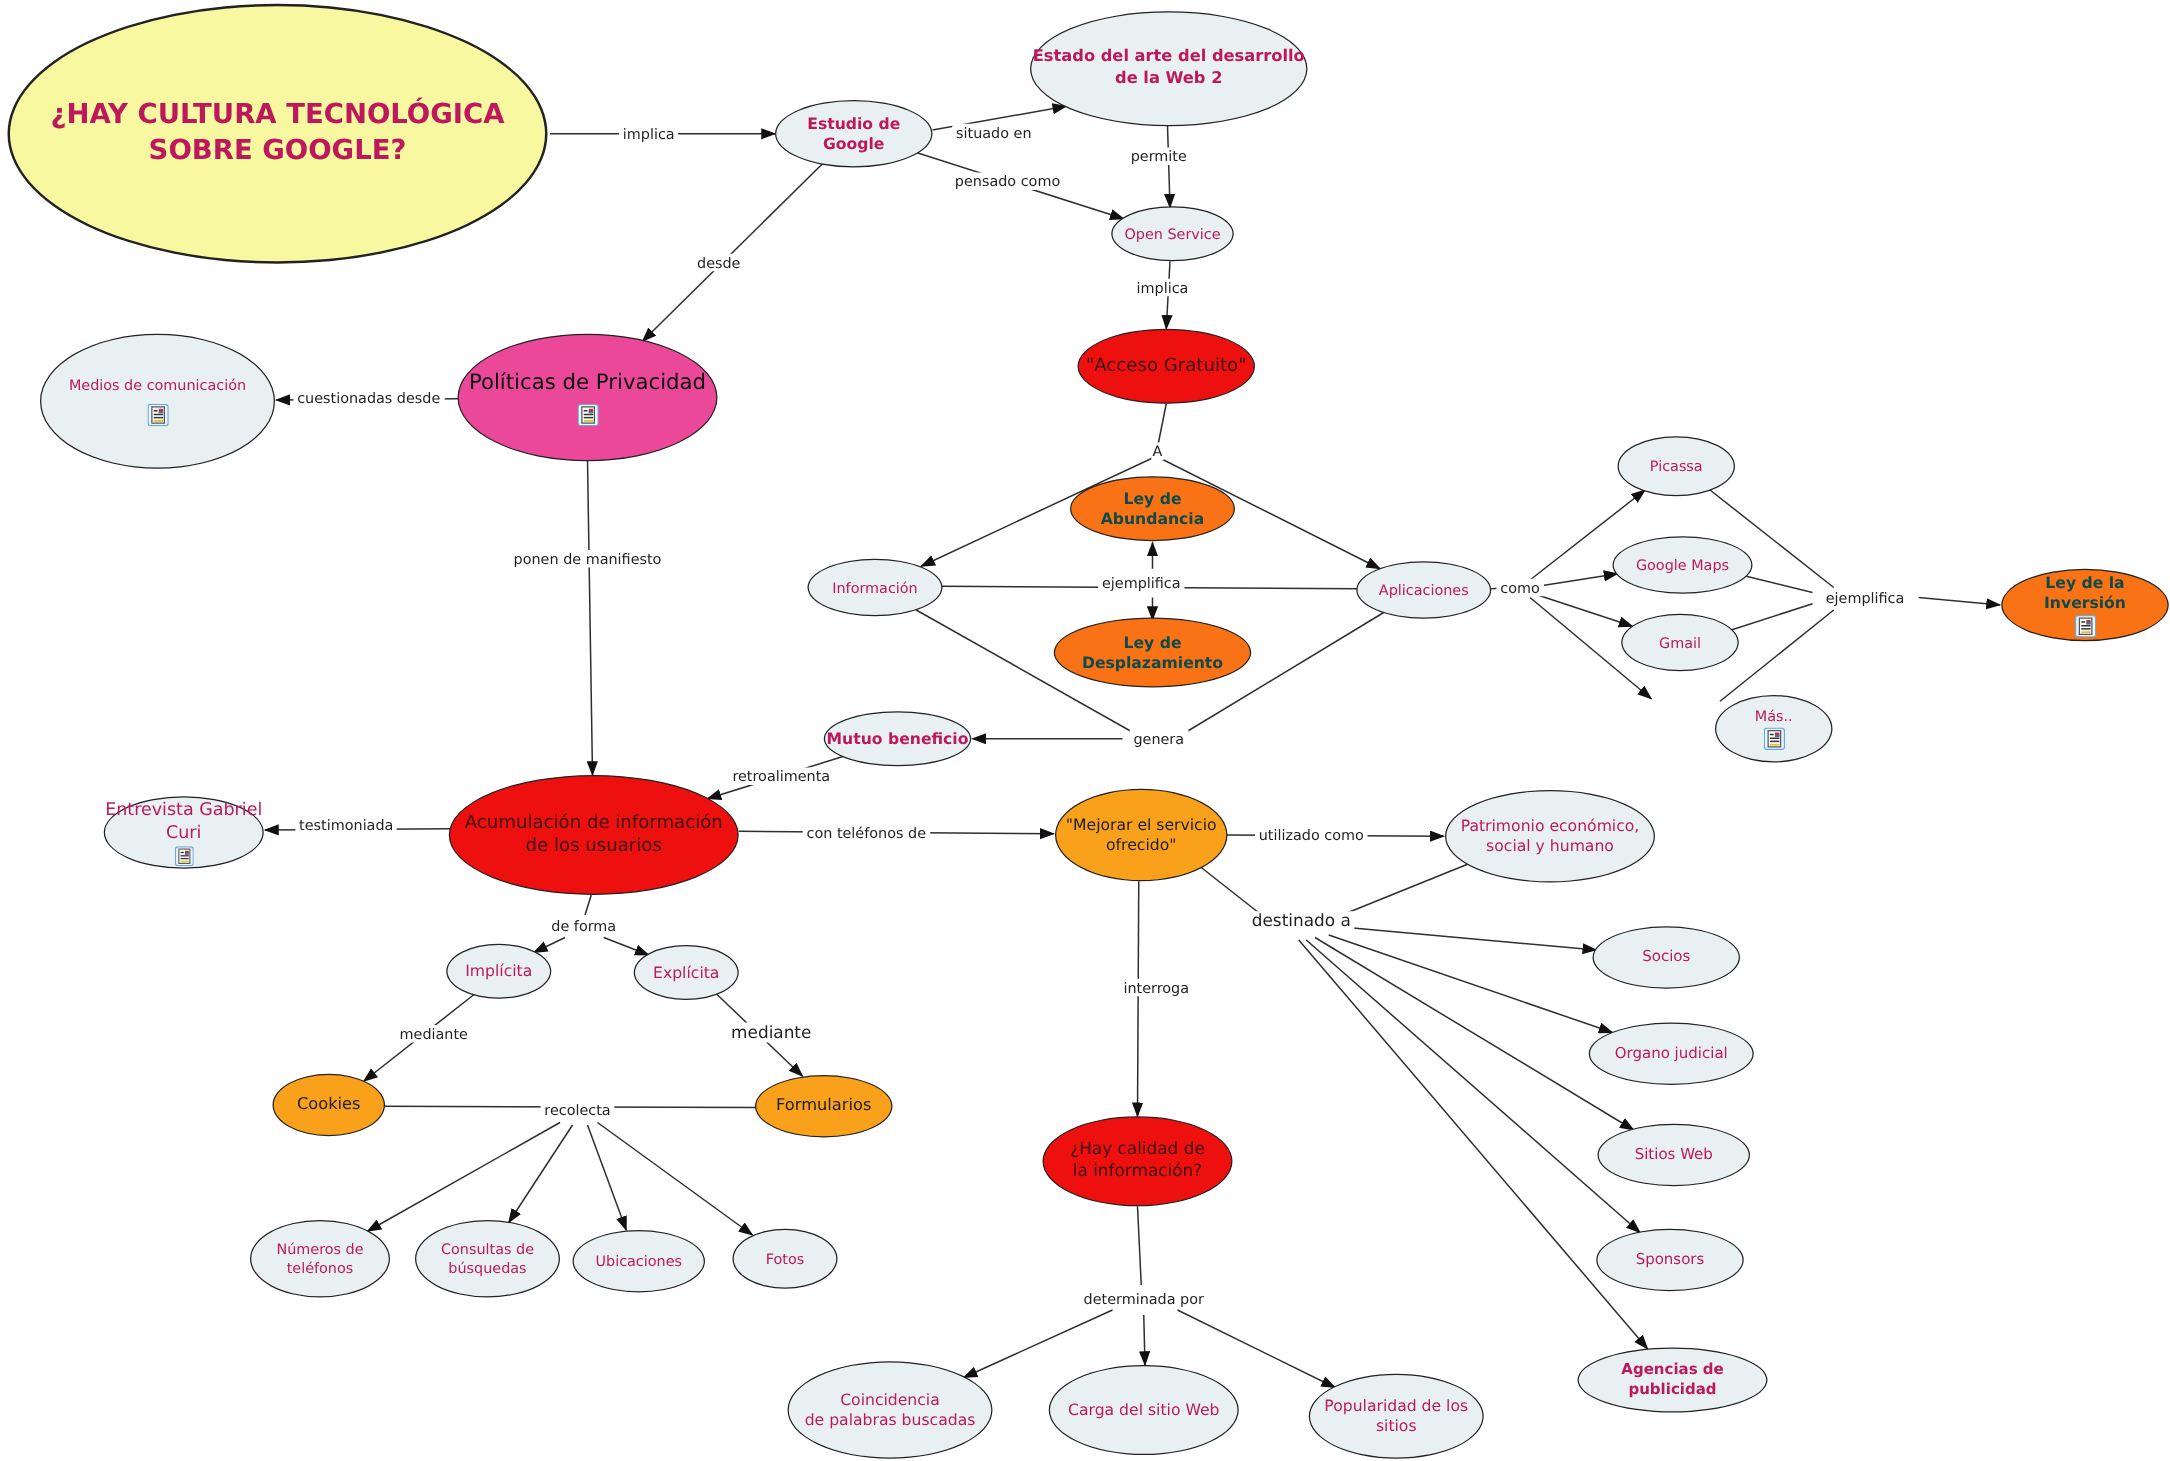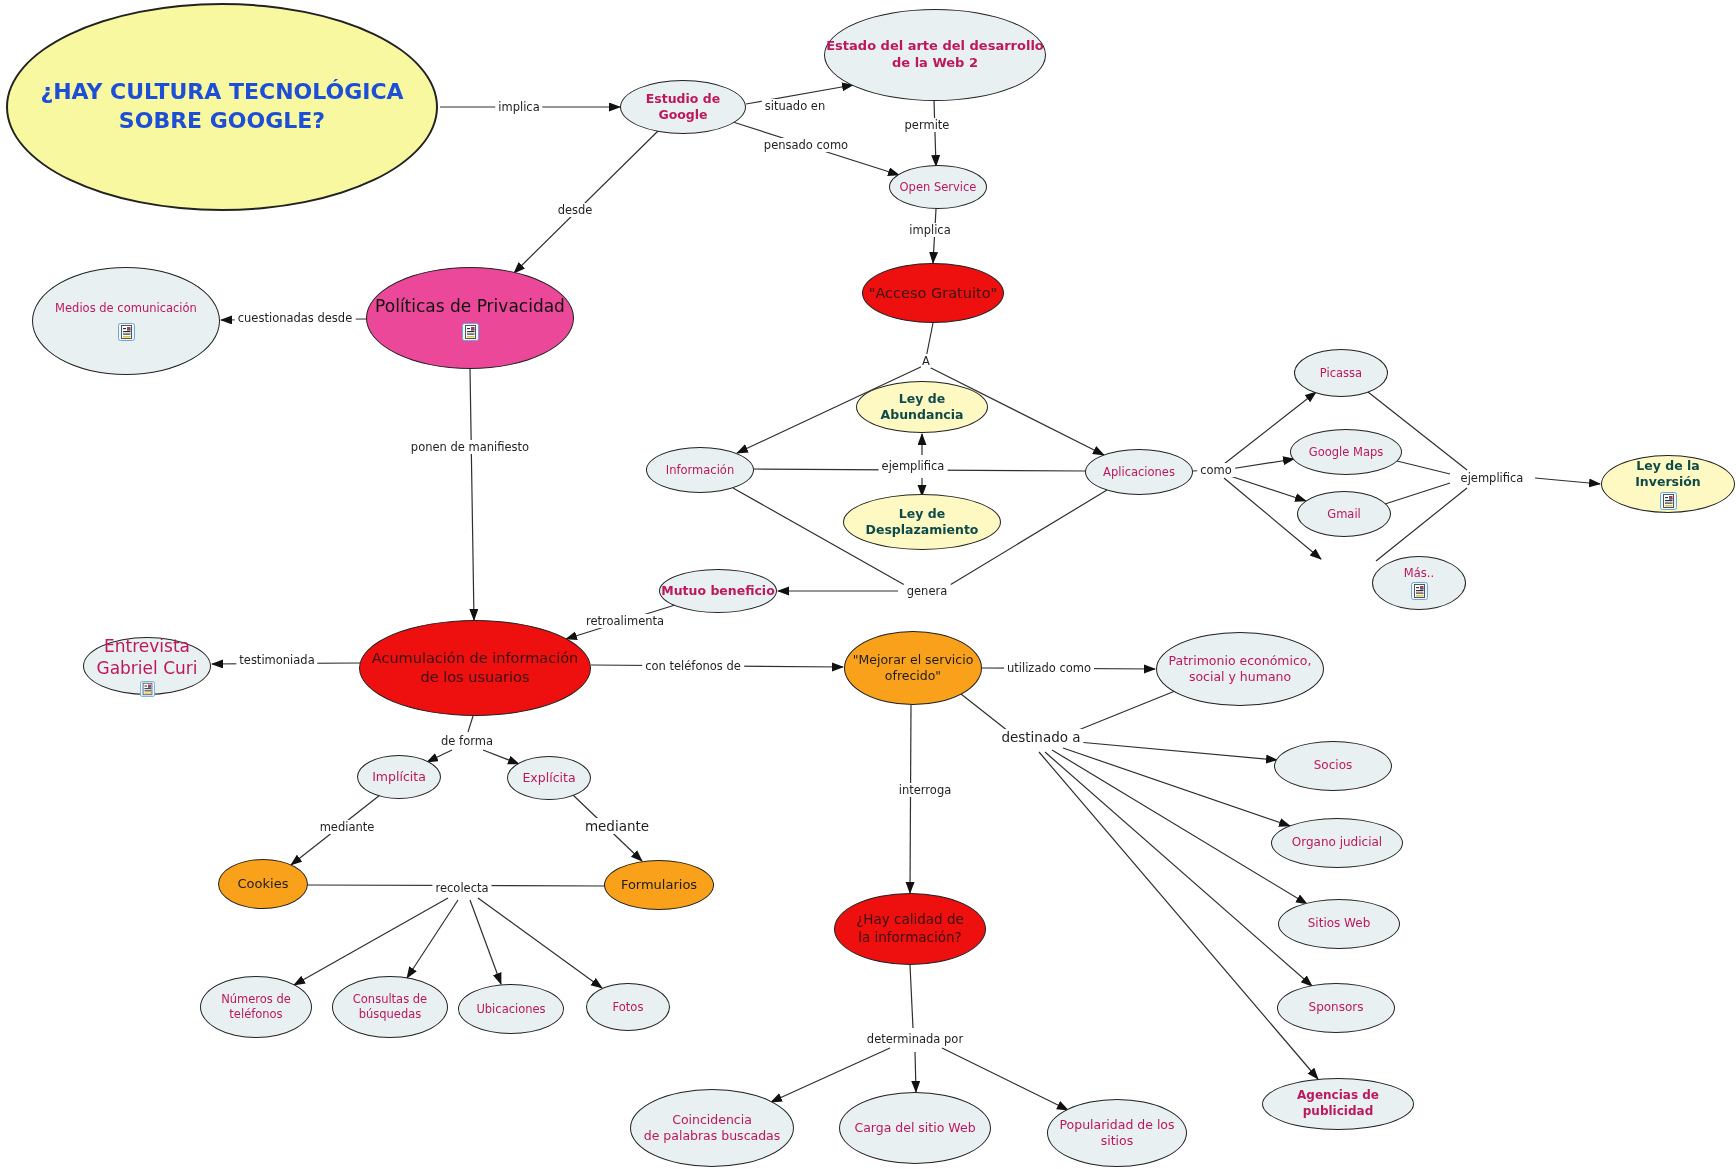--- a/index.html
+++ b/index.html
@@ -5,24 +5,24 @@
   html,body{margin:0;padding:0;background:#ffffff;}
   .canvas{position:relative;width:1736px;height:1169px;background:#ffffff;overflow:hidden;
           font-family:"DejaVu Sans","Liberation Sans",sans-serif;}
   .edges{position:absolute;left:0;top:0;width:1736px;height:1169px;}
   .edges line{stroke:#2f2f2f;stroke-width:1.2;}
   .node{position:absolute;box-sizing:border-box;border:1.4px solid #222;border-radius:50%;
         display:flex;flex-direction:column;align-items:center;justify-content:center;
         text-align:center;background:#e8f0f2;color:#be185d;font-size:11.5px;line-height:1.3;
         white-space:pre-line;}
   .bold{font-weight:bold;}
-  .yellow{background:#f8f8a0;border-width:2px;color:#1d4ed8;}
+  .yellow{background:#f8f8a0;border-width:2px;color:#be185d;}
   .green{background:#ec4899;color:#101010;}
   .red{background:#ee0f0f;color:#3a1212;}
-  .teal{background:#fef9c3;color:#0f4a4a;}
+  .teal{background:#f97316;color:#0f4a4a;}
   .orange{background:#f9a11b;color:#1d1d1d;}
   .lbl{position:absolute;transform:translate(-50%,-50%);background:#ffffff;padding:0 3px;
        font-size:11.5px;color:#1f1f1f;white-space:nowrap;}
   .big{font-size:13.5px;}
   .ricon{display:inline-block;margin-top:2px;line-height:0;}
 </style>
 </head>
 <body>
 
 <div class="canvas">
@@ -159,21 +159,21 @@
           <rect x="9" y="6" width="3.5" height="1.5" fill="#4a6ab8"></rect>
           <rect x="5" y="5" width="3" height="1.2" fill="#333"></rect>
           <rect x="5" y="8" width="7.5" height="1.2" fill="#333"></rect>
           <rect x="5" y="10.5" width="7.5" height="1.2" fill="#333"></rect>
           <rect x="5" y="13" width="7.5" height="1.5" fill="#e0c040"></rect>
         </svg>
     </span>
   </div>
   <div class="node red" style="left:359px;top:620px;width:232px;height:96px;font-size:14.5px;">Acumulación de información
 de los usuarios</div>
-  <div class="node" style="left:83px;top:637px;width:128px;height:58px;font-size:17px;">
+  <div class="node" style="left:83px;top:637px;width:128px;height:58px;font-size:14px;">
     <span>Entrevista Gabriel Curi</span>
     <span class="ricon">
       <svg width="15" height="16" viewBox="0 0 17 18">
           <rect x="0.5" y="0.5" width="16" height="17" rx="2" fill="#eef6fd" stroke="#6aa8d8"></rect>
           <rect x="3.5" y="2.5" width="10" height="13" fill="#ffffff" stroke="#555"></rect>
           <rect x="9" y="4" width="3.5" height="3.5" fill="#b03a3a"></rect>
           <rect x="9" y="6" width="3.5" height="1.5" fill="#4a6ab8"></rect>
           <rect x="5" y="5" width="3" height="1.2" fill="#333"></rect>
           <rect x="5" y="8" width="7.5" height="1.2" fill="#333"></rect>
           <rect x="5" y="10.5" width="7.5" height="1.2" fill="#333"></rect>

